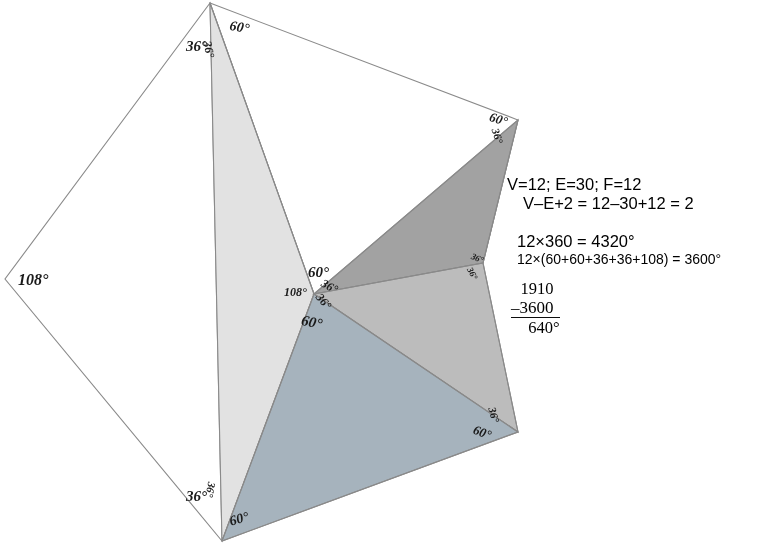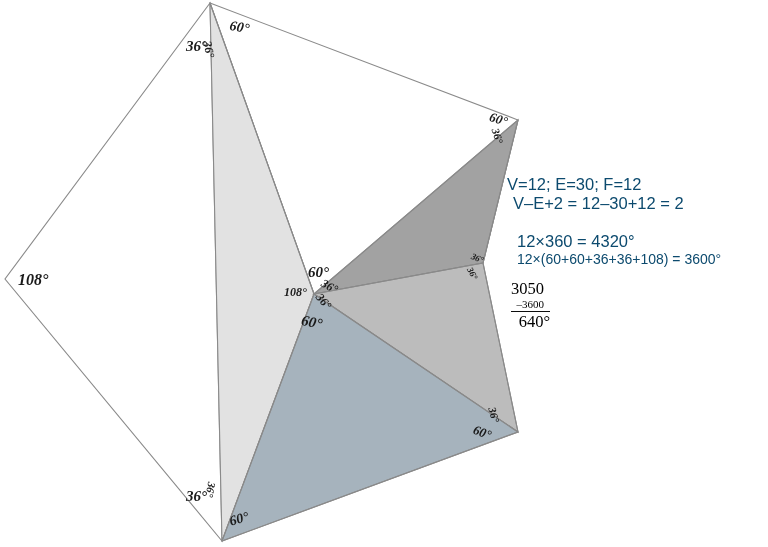--- a/index.html
+++ b/index.html
@@ -32,42 +32,42 @@
     line-height: 1;
   }
   #calc-block {
     position: absolute;
     left: 505px;
     top: 175px;
     width: 262px;
   }
   .calc-line {
     font-family: "Liberation Sans", sans-serif;
-    color: #0c4a6e;
+    color: #000000;
     white-space: nowrap;
     line-height: 1.18;
   }
   .calc-line.l1 { font-size: 16.5px; margin-left: 2px; }
-  .calc-line.l2 { font-size: 16.5px; margin-left: 8px; }
+  .calc-line.l2 { font-size: 16.5px; margin-left: 18px; }
   .calc-gap { height: 18px; }
   .calc-line.l3 { font-size: 16.5px; margin-left: 12px; }
   .calc-line.l4 { font-size: 14px; margin-left: 12px; }
   .sum-gap { height: 12px; }
   .sum-box {
     margin-left: 6px;
     display: inline-block;
     text-align: right;
   }
   .sum-top {
     font-size: 16.5px;
     padding-right: 6px;
     line-height: 1.12;
   }
   .sum-mid {
-    font-size: 11px;
+    font-size: 17px;
     padding-right: 6px;
     line-height: 1.12;
     border-bottom: 1.6px solid #0d0d0d;
   }
   .sum-bot {
     font-size: 16.5px;
     padding-right: 0px;
     line-height: 1.18;
   }
 </style>
@@ -122,19 +122,19 @@
     </div>
 
   <div id="calc-block">
     <div class="calc-line l1">V=12; E=30; F=12</div>
     <div class="calc-line l2">V–E+2 = 12–30+12 = 2</div>
     <div class="calc-gap"></div>
     <div class="calc-line l3">12×360 = 4320°</div>
     <div class="calc-line l4">12×(60+60+36+36+108) = 3600°</div>
     <div class="sum-gap"></div>
     <div class="sum-box">
-      <div class="sum-top">3050</div>
+      <div class="sum-top">1910</div>
       <div class="sum-mid">–3600</div>
       <div class="sum-bot">640°</div>
     </div>
   </div>
 
 </div>
 
 </body></html>

